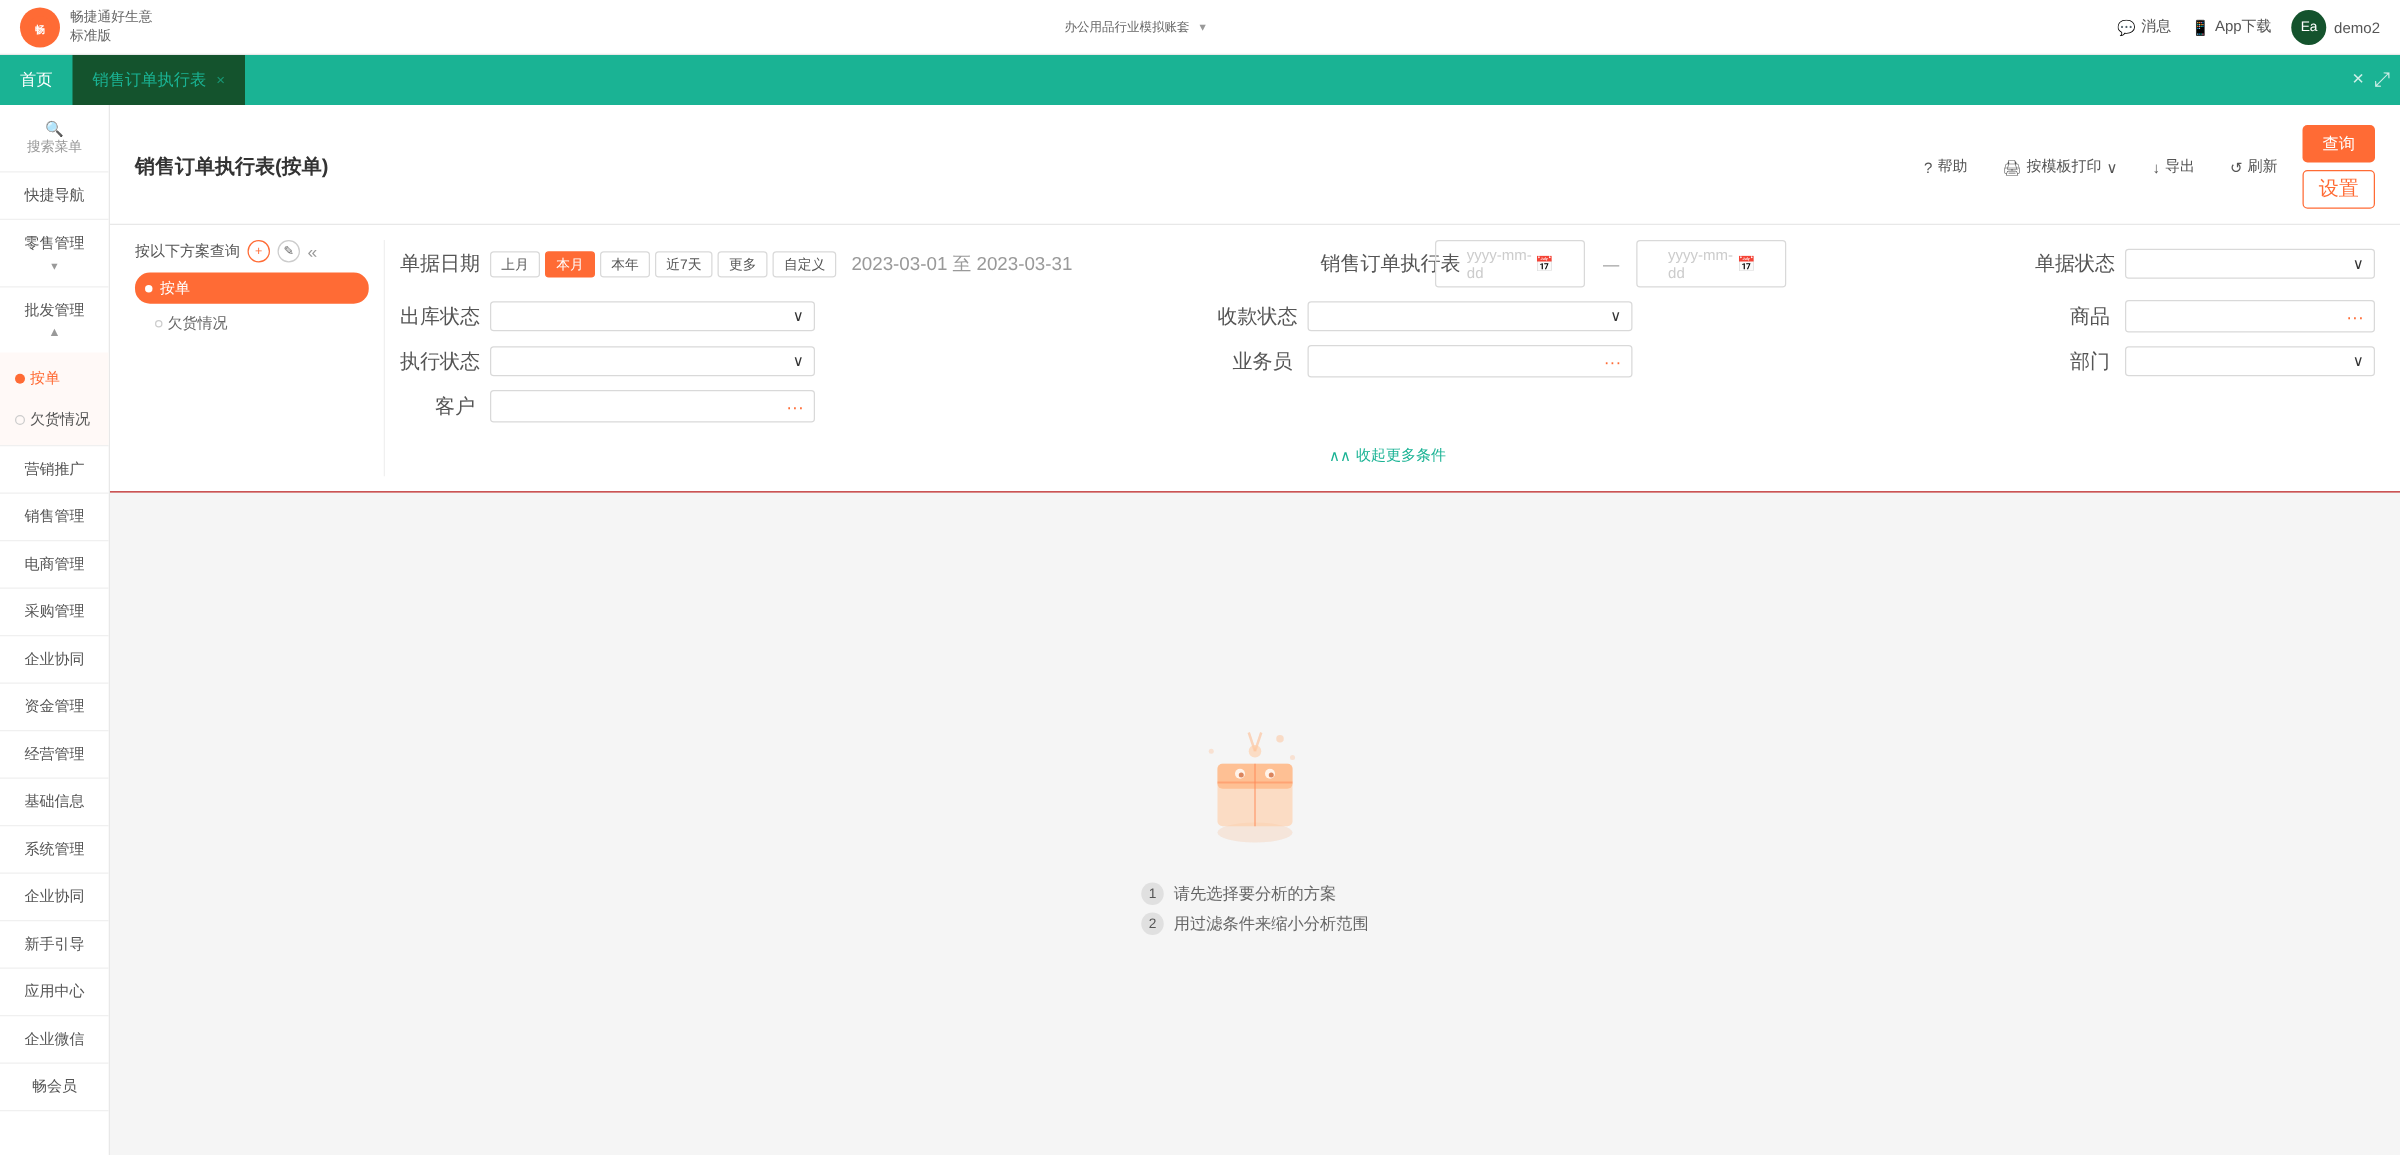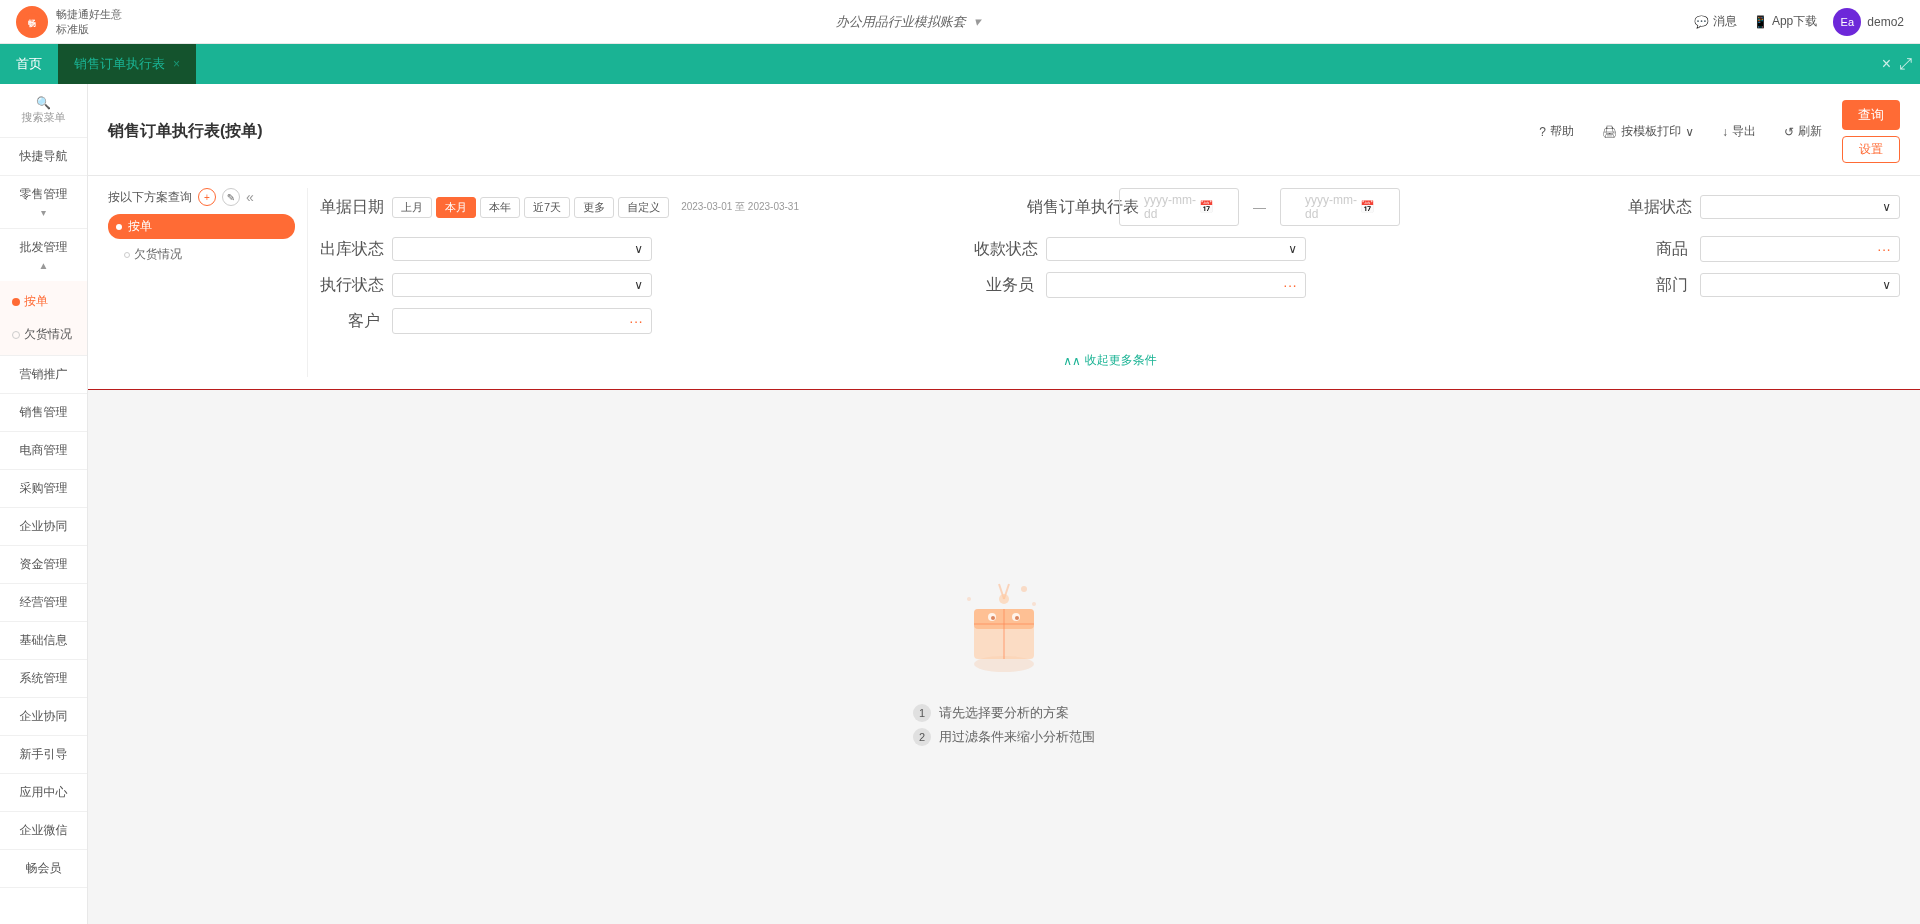--- a/index.html
+++ b/index.html
@@ -32,41 +32,40 @@
       color: white;
       font-size: 10px;
       font-weight: bold;
     }
     .logo-text { font-size: 11px; color: #666; line-height: 1.3; }
     .header-center {
       display: flex;
       align-items: center;
       gap: 8px;
       color: #666;
-      font-size: 13px;
-      font-style: italic;
+      font-size: 10px;
     }
     .header-right {
       display: flex;
       align-items: center;
       gap: 16px;
     }
     .header-btn {
       display: flex;
       align-items: center;
       gap: 4px;
       color: #555;
       font-size: 12px;
       cursor: pointer;
     }
     .avatar {
       width: 28px;
       height: 28px;
       border-radius: 50%;
-      background: #6d28d9;
+      background: #14532d;
       display: flex;
       align-items: center;
       justify-content: center;
       color: white;
       font-size: 11px;
     }
 
     
     .tab-bar {
       height: 40px;
@@ -221,21 +220,21 @@
       padding: 6px 16px;
       font-size: 13px;
       cursor: pointer;
     }
     .action-btn-secondary {
       background: white;
       color: #ff6b35;
       border: 1px solid #ff6b35;
       border-radius: 4px;
       padding: 4px 12px;
-      font-size: 12px;
+      font-size: 16px;
       cursor: pointer;
     }
 
     
     .filter-panel {
       background: #fff;
       padding: 12px 20px;
       border-bottom: 1px solid #b91c1c;
       flex-shrink: 0;
     }
@@ -361,21 +360,21 @@
     }
     .filter-select-wide {
       min-width: 200px;
     }
     .filter-dots {
       color: #ff6b35;
       cursor: pointer;
       font-size: 14px;
     }
     .filter-sep { color: #999; margin: 0 2px; }
-    .date-range-text { font-size: 10px; color: #999; }
+    .date-range-text { font-size: 15px; color: #999; }
     .collapse-btn {
       text-align: center;
       padding: 8px;
       color: #1ab394;
       font-size: 12px;
       cursor: pointer;
       display: flex;
       align-items: center;
       justify-content: center;
       gap: 4px;

